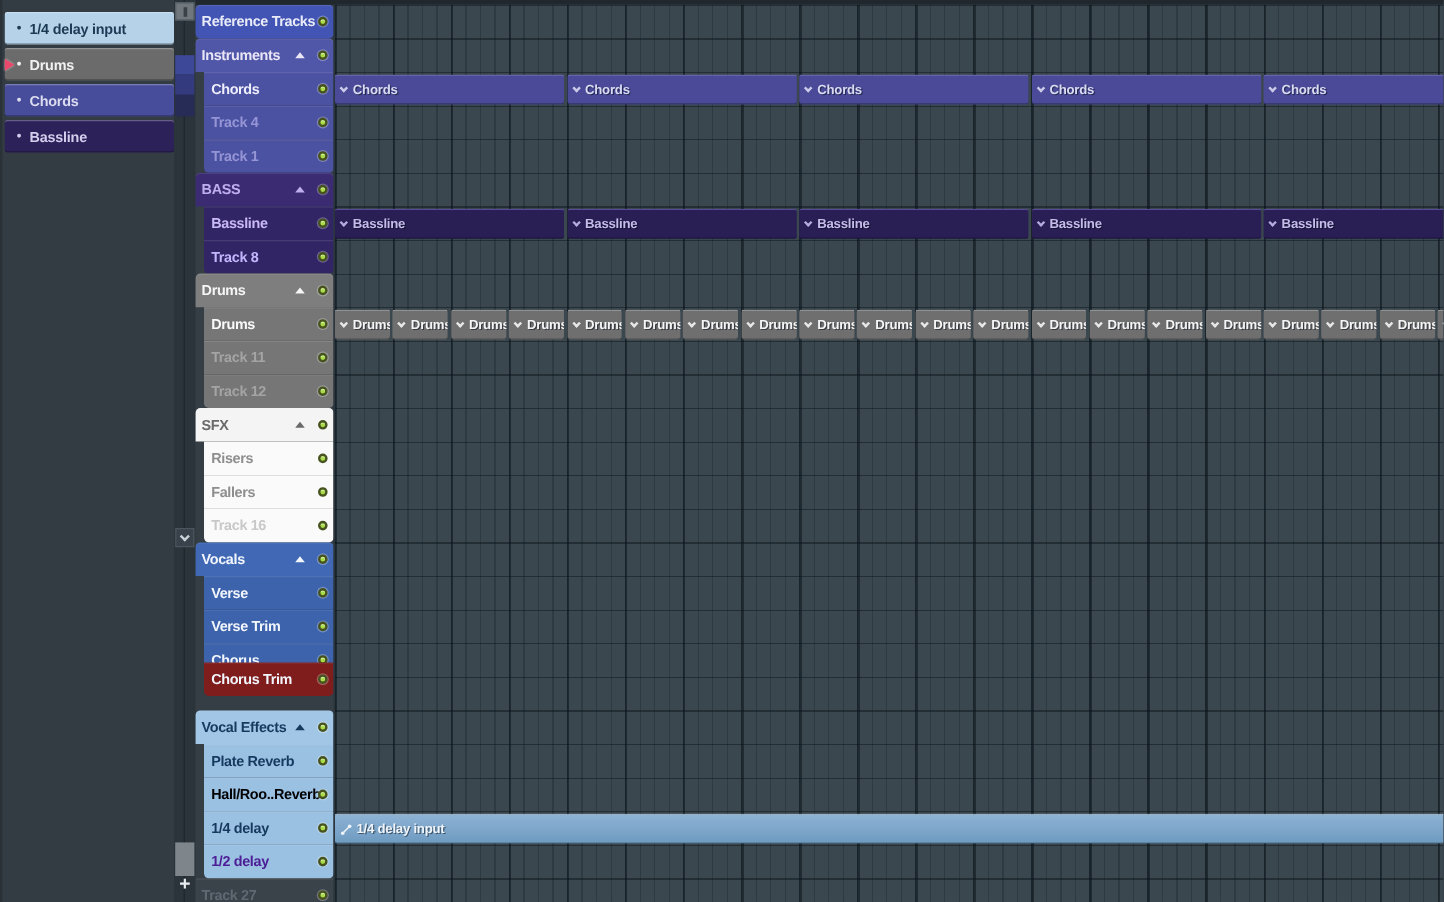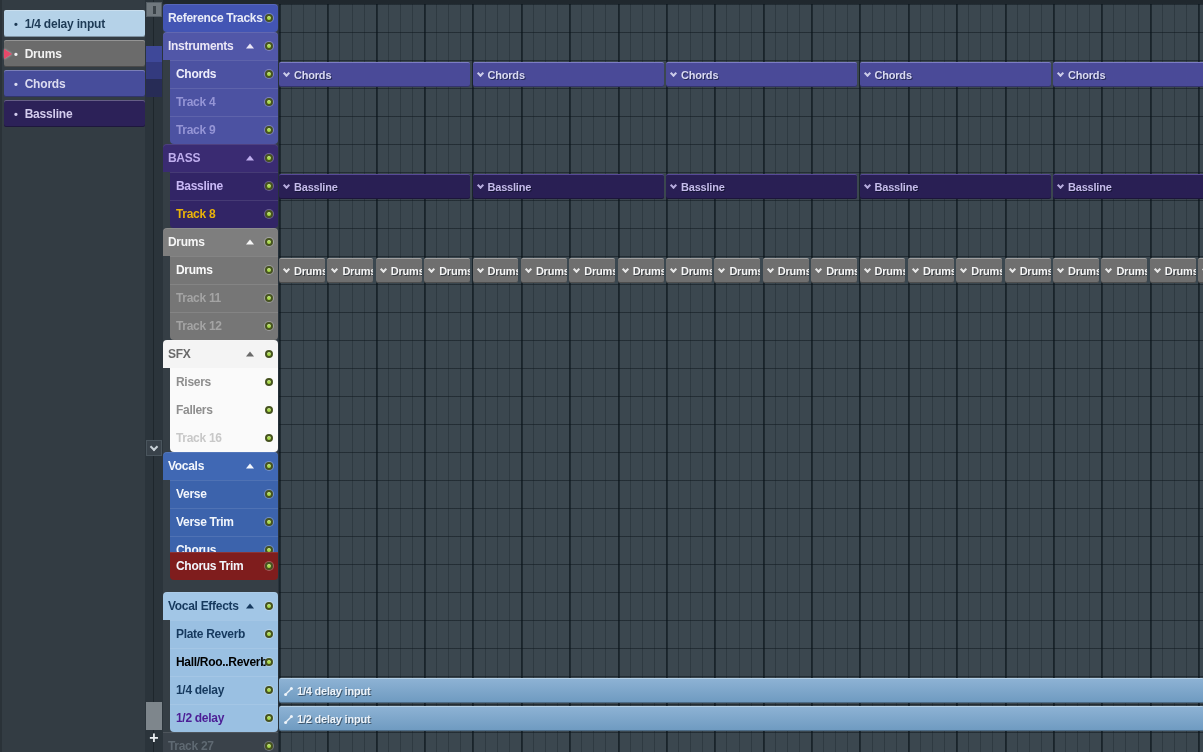--- a/index.html
+++ b/index.html
@@ -125,33 +125,33 @@
     </div>
     <div class="trk child c-none" style="top: 60px; background: rgb(76, 82, 162); color: rgb(238, 238, 252);">
       <span>Chords</span>
       <span class="led"></span>
     </div>
     <div class="trk child c-none" style="top: 88px; background: rgb(76, 82, 162); color: rgb(149, 149, 214);">
       <span>Track 4</span>
       <span class="led"></span>
     </div>
     <div class="trk child c-bottom" style="top: 116px; background: rgb(76, 82, 162); color: rgb(149, 149, 214);">
-      <span>Track 9</span>
+      <span>Track 1</span>
       <span class="led"></span>
     </div>
     <div class="trk header c-top" style="top: 144px; background: rgb(58, 43, 114); color: rgb(191, 174, 238);">
       <span>BASS</span>
       <span class="collapse-arrow"></span>
       <span class="led"></span>
     </div>
     <div class="trk child c-none" style="top: 172px; background: rgb(50, 37, 102); color: rgb(201, 185, 246);">
       <span>Bassline</span>
       <span class="led"></span>
     </div>
-    <div class="trk child c-bottom" style="top: 200px; background: rgb(50, 37, 102); color: #eab308; text-align: center;">
+    <div class="trk child c-bottom" style="top: 200px; background: rgb(50, 37, 102); color: #c4b5fd; text-align: center;">
       <span>Track 8</span>
       <span class="led"></span>
     </div>
     <div class="trk header c-top" style="top: 228px; background: rgb(126, 126, 126); color: rgb(246, 246, 246);">
       <span>Drums</span>
       <span class="collapse-arrow"></span>
       <span class="led"></span>
     </div>
     <div class="trk child c-none" style="top: 256px; background: rgb(118, 118, 118); color: rgb(250, 250, 250);">
       <span>Drums</span>
@@ -355,23 +355,13 @@
     <div class="clip" style="left: 0px; top: 674px; width: 925px; background: linear-gradient(rgb(141, 178, 212), rgb(110, 154, 192)); border-top-color: rgb(181, 208, 230); color: rgb(238, 244, 250);">
       <span class="audio-ic">
         <svg width="11" height="11" viewBox="0 0 11 11">
       <path d="M3.2 7.8 L7.8 3.2" stroke="#eef4fa" stroke-width="1.3"></path>
       <circle cx="2.6" cy="8.4" r="1.5" fill="#eef4fa"></circle>
       <circle cx="8.4" cy="2.6" r="1.5" fill="#eef4fa"></circle>
         </svg>
       </span>
       <span>1/4 delay input</span>
     </div>
-    <div class="clip" style="left: 0px; top: 702px; width: 925px; background: linear-gradient(rgb(141, 178, 212), rgb(110, 154, 192)); border-top-color: rgb(181, 208, 230); color: rgb(238, 244, 250);">
-      <span class="audio-ic">
-        <svg width="11" height="11" viewBox="0 0 11 11">
-      <path d="M3.2 7.8 L7.8 3.2" stroke="#eef4fa" stroke-width="1.3"></path>
-      <circle cx="2.6" cy="8.4" r="1.5" fill="#eef4fa"></circle>
-      <circle cx="8.4" cy="2.6" r="1.5" fill="#eef4fa"></circle>
-        </svg>
-      </span>
-      <span>1/2 delay input</span>
-    </div>
   </div>
 
 </body></html>

